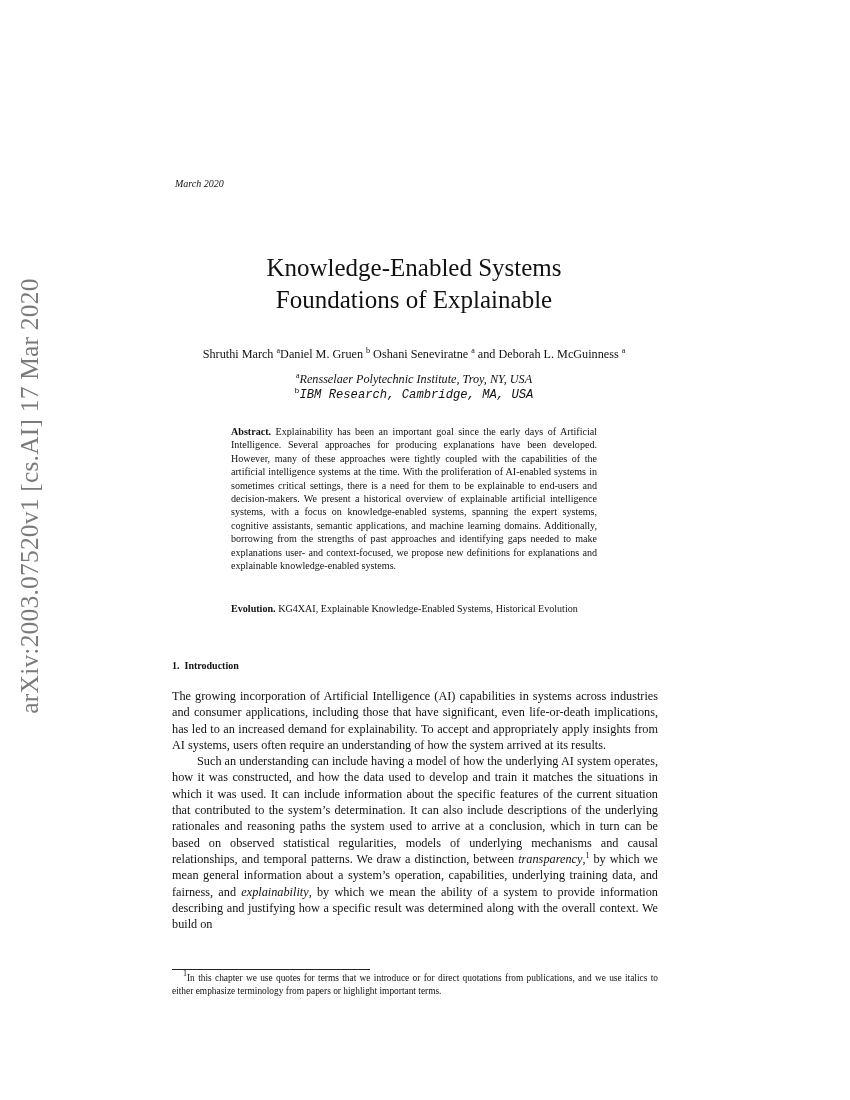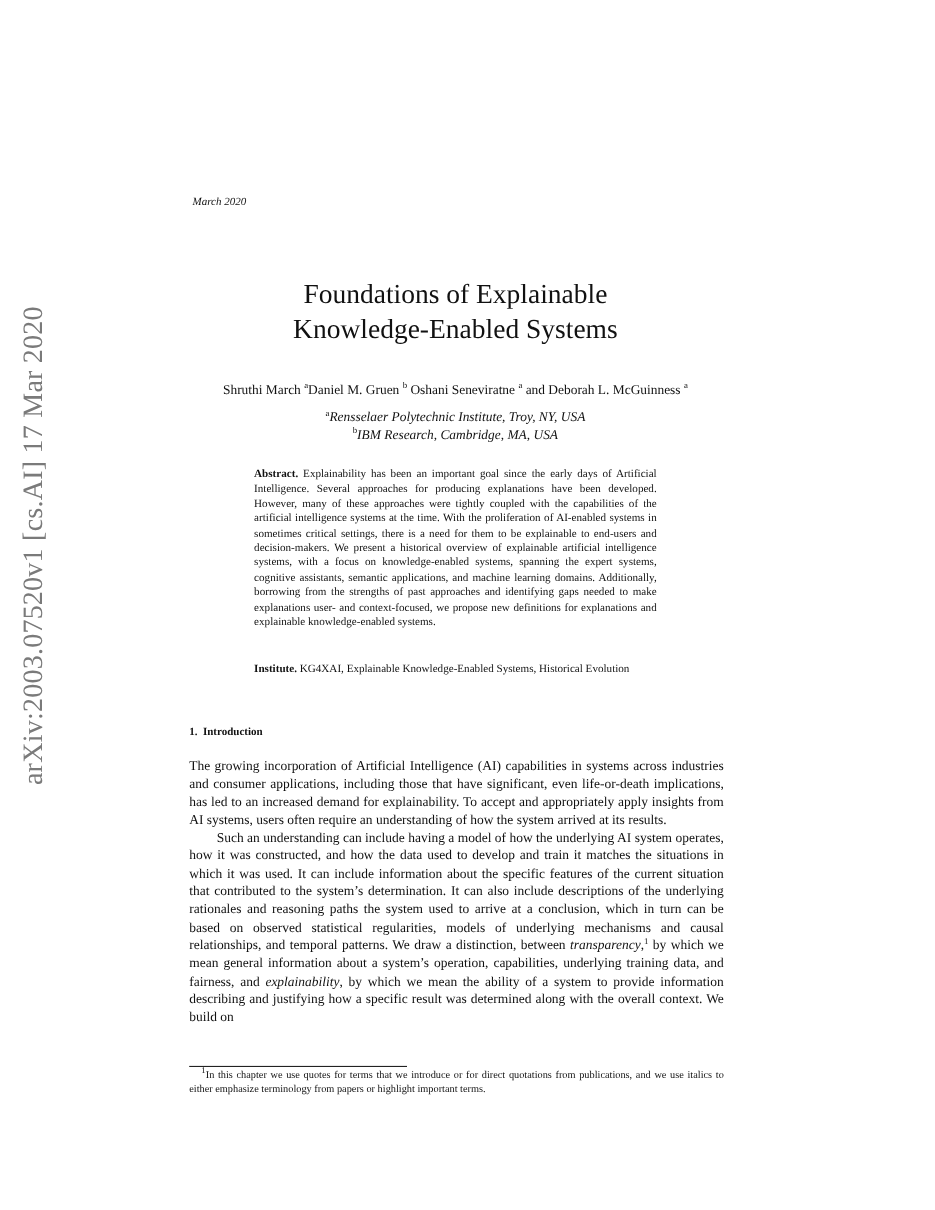--- a/index.html
+++ b/index.html
@@ -9,21 +9,21 @@
     .arxiv span { position: absolute; left: 50%; top: 50%; white-space: nowrap;
                   transform: translate(-50%, -50%) rotate(-90deg);
                   font-size: 25.5px; color: #7a7a7a; letter-spacing: 0.2px; }
     .date { position: absolute; left: 175px; top: 178px; font-size: 10px; font-style: italic; }
     .title { position: absolute; left: 0; width: 828px; top: 252px; text-align: center;
              font-size: 25px; line-height: 32px; }
     .authors { position: absolute; left: 0; width: 828px; top: 347px; text-align: center;
                font-size: 12.2px; line-height: 15px; }
     .aff { position: absolute; left: 0; width: 828px; text-align: center; font-size: 12.2px;
            font-style: italic; line-height: 15px; }
-    .aff.a { top: 372px; } .aff.b { top: 388px; }
+    .aff.a { top: 372px; } .aff.b { top: 388px; font-family: Liberation Mono, monospace; }
     sup { font-size: 8px; font-style: normal; vertical-align: 5px; line-height: 0; }
     .abstract { position: absolute; left: 231px; width: 366px; top: 425px; font-size: 10.1px;
                 line-height: 13.4px; text-align: justify; hyphens: manual; }
     .keywords { position: absolute; left: 231px; width: 400px; top: 602px; font-size: 10.1px; line-height: 13.4px; }
     .section { position: absolute; left: 172px; top: 660px; font-size: 10px; font-weight: bold; }
     .body { position: absolute; left: 172px; width: 486px; top: 688px; font-size: 12.25px;
             line-height: 16.3px; text-align: justify; }
     .body p { margin: 0; }
     .body p.indent { text-indent: 25px; }
     .fnrule { position: absolute; left: 172px; top: 969px; width: 198px; height: 0; border-top: 0.8px solid #222; }
@@ -36,42 +36,42 @@
 </head>
 <body>
 
 <div class="arxiv">
   <span>arXiv:2003.07520v1  [cs.AI]  17 Mar 2020</span>
 </div>
 
 <div class="date">March 2020</div>
 
 <div class="title">
+  <div>Knowledge-Enabled Systems</div>
   <div>Foundations of Explainable</div>
-  <div>Knowledge-Enabled Systems</div>
 </div>
 
 <div class="authors">
   <span>Shruthi March</span>&nbsp;<sup>a</sup><span>Daniel M. Gruen</span>&nbsp;<sup>b</sup>&nbsp;<span>Oshani Seneviratne</span>&nbsp;<sup>a</sup>&nbsp;<span>and</span>&nbsp;<span>Deborah L. McGuinness</span>&nbsp;<sup>a</sup>
 </div>
 
 <div class="aff a">
   <sup>a</sup><span>Rensselaer Polytechnic Institute, Troy, NY, USA</span>
 </div>
 <div class="aff b">
   <sup>b</sup><span>IBM Research, Cambridge, MA, USA</span>
 </div>
 
 <div class="abstract">
   <b>Abstract.</b>
   <span>Explainability has been an important goal since the early days of Ar­tificial Intelligence. Several approaches for producing explanations have been de­veloped. However, many of these approaches were tightly coupled with the ca­pabilities of the artificial intelligence systems at the time. With the proliferation of AI-enabled systems in sometimes critical settings, there is a need for them to be explainable to end-users and decision-makers. We present a historical overview of explainable artificial intelligence systems, with a focus on knowledge-enabled systems, spanning the expert systems, cognitive assistants, semantic applications, and machine learning domains. Additionally, borrowing from the strengths of past approaches and identifying gaps needed to make explanations user- and context-focused, we propose new definitions for explanations and explainable knowledge-enabled systems.</span>
 </div>
 
 <div class="keywords">
-  <b>Institute.</b>
+  <b>Evolution.</b>
   <span>KG4XAI, Explainable Knowledge-Enabled Systems, Historical Evolution</span>
 </div>
 
 <div class="section">
   <span>1.</span>&nbsp;
   <span>Introduction</span>
 </div>
 
 <div class="body">
   <p>The growing incorporation of Artificial Intelligence (AI) capabilities in systems across industries and consumer applications, including those that have significant, even life-or-death implications, has led to an increased demand for explainability. To accept and appropriately apply insights from AI systems, users often require an understanding of how the system arrived at its results.</p>

